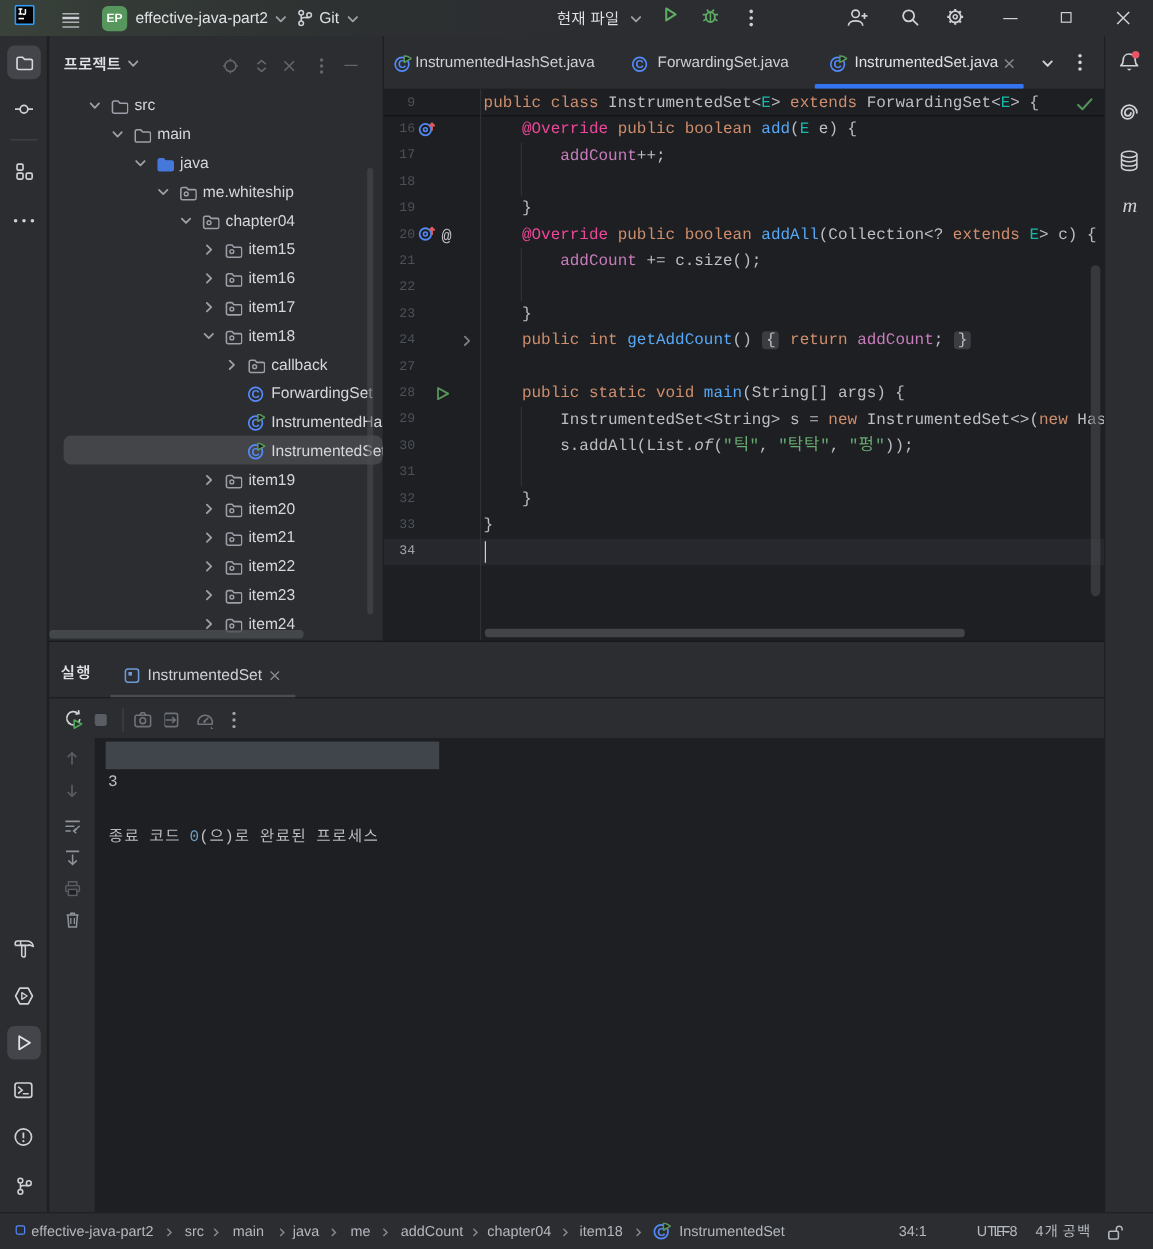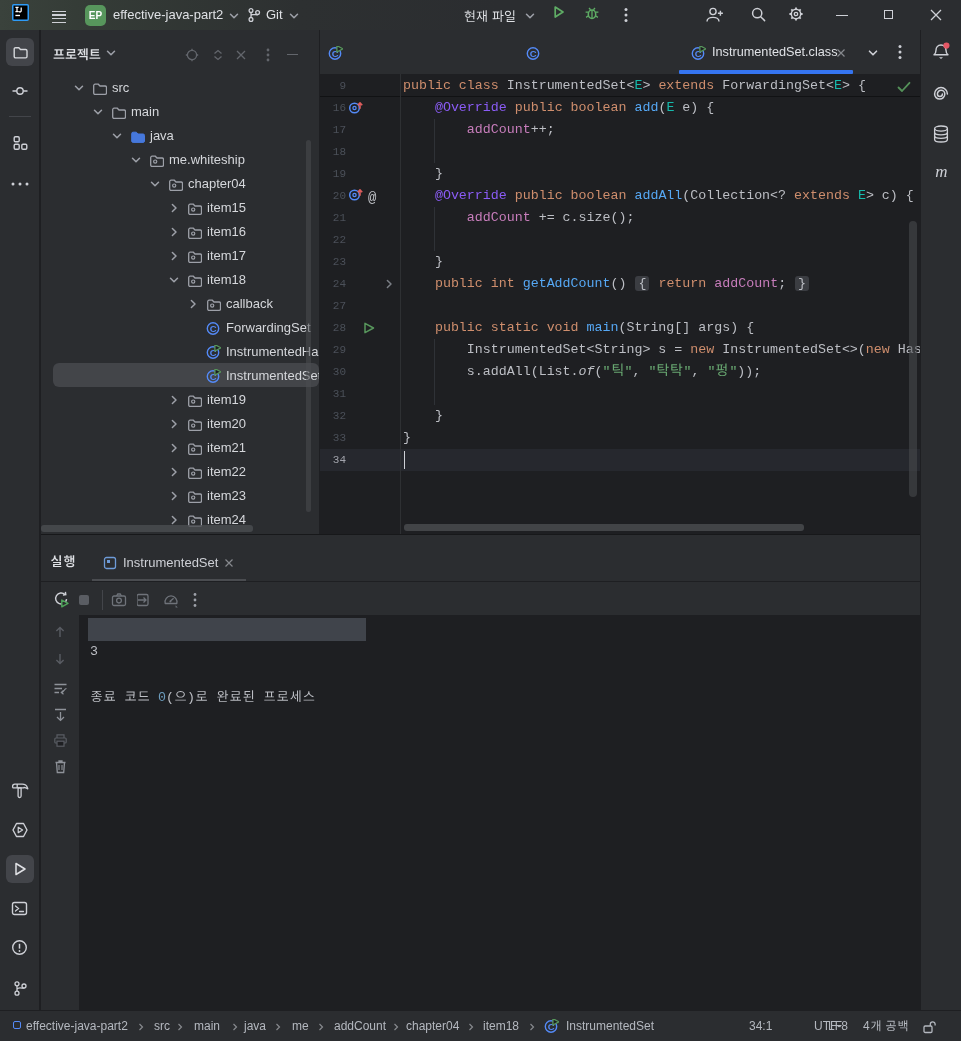--- a/index.html
+++ b/index.html
@@ -1,21 +1,21 @@
 <!DOCTYPE html>
 <html><head><meta charset="utf-8"><style>
 *{margin:0;padding:0;box-sizing:border-box}
 html,body{width:961px;height:1041px;background:#1E1F22;overflow:hidden;
  font-family:"Liberation Sans",sans-serif;-webkit-font-smoothing:antialiased}
 .abs{position:absolute}
 .cl{position:absolute;left:403px;height:22px;line-height:22px;white-space:pre;
  font-family:"Liberation Mono",monospace;font-size:13.3px;color:#BCBEC4}
 .ln{position:absolute;width:30px;text-align:right;height:22px;line-height:22px;
  font-family:"Liberation Mono",monospace;font-size:11px;color:#4B5059}
-.kw{color:#CF8E6D}.an{color:#8b5cf6}.mt{color:#56A8F5}.fd{color:#C77DBB}
+.kw{color:#CF8E6D}.an{color:#ec4899}.mt{color:#56A8F5}.fd{color:#C77DBB}
 .st{color:#6AAB73}.tp{color:#16BAAC}
 .chip{background:#3B3D42;border-radius:3px;padding:0 3px;margin:0 1px}
 .tabt{position:absolute;height:44px;line-height:44px;font-size:12.7px;color:#CED0D6}
 .trt{position:absolute;height:24px;line-height:24px;font-size:13px;color:#D5D7DB;white-space:nowrap}
 .sbt{position:absolute;height:31px;line-height:31px;font-size:12px;color:#B4B8BF;white-space:nowrap}
 </style></head>
 <body>
 <div class="abs" style="left:0;top:0;width:961px;height:30px;background:linear-gradient(90deg,#3A423C 0px,#343B36 90px,#2D3031 300px,#2B2D30 500px,#2B2D30 100%)">
     <svg width="17" height="17" style="position:absolute;left:11.5px;top:3.5px" viewBox="0 0 17 17">
       <rect x="0.75" y="0.75" width="15.5" height="15.5" fill="#000" stroke="#2E9BF7" stroke-width="1.5" rx="1"></rect>
@@ -304,30 +304,32 @@
     <div class="abs" style="left:0px;top:495px;width:212px;height:7px;background:#4B4D51;border-radius:3px;opacity:.8"></div>
   </div>
 <div class="abs" style="left:319px;top:30px;width:1px;height:504px;background:#1E1F22"></div>
 <div class="abs" style="left:320px;top:30px;width:600px;height:504px;background:#1E1F22;overflow:hidden">
     <div class="abs" style="left:0;top:0;width:600px;height:44px;background:#2B2D30"></div>
     <svg width="15" height="15" style="position:absolute;left:8px;top:15.5px" viewBox="0 0 15 15">
       <circle cx="7" cy="7.5" r="5.7" fill="none" stroke="#548AF7" stroke-width="1.4"></circle>
       <text x="7.1" y="11" font-family="Liberation Sans" font-size="9.5px" font-weight="bold" fill="#548AF7" text-anchor="middle">C</text>
       <path d="M8.9,-0.4 L14.8,2.8 L8.9,6 z" fill="#1E1F22" stroke="#57965C" stroke-width="1.3" stroke-linejoin="round"></path>
     </svg>
+    <div class="tabt" style="left:26px;top:0">InstrumentedHashSet.java</div>
     <svg width="15" height="15" style="position:absolute;left:206px;top:15.5px" viewBox="0 0 15 15">
       <circle cx="7" cy="7.5" r="5.7" fill="none" stroke="#548AF7" stroke-width="1.4"></circle>
       <text x="7.1" y="11" font-family="Liberation Sans" font-size="9.5px" font-weight="bold" fill="#548AF7" text-anchor="middle">C</text>
     </svg>
+    <div class="tabt" style="left:228px;top:0">ForwardingSet.java</div>
     <svg width="15" height="15" style="position:absolute;left:371px;top:15.5px" viewBox="0 0 15 15">
       <circle cx="7" cy="7.5" r="5.7" fill="none" stroke="#548AF7" stroke-width="1.4"></circle>
       <text x="7.1" y="11" font-family="Liberation Sans" font-size="9.5px" font-weight="bold" fill="#548AF7" text-anchor="middle">C</text>
       <path d="M8.9,-0.4 L14.8,2.8 L8.9,6 z" fill="#1E1F22" stroke="#57965C" stroke-width="1.3" stroke-linejoin="round"></path>
     </svg>
-    <div class="tabt" style="left:392px;top:0;color:#DFE1E5">InstrumentedSet.class</div>
+    <div class="tabt" style="left:392px;top:0;color:#DFE1E5">InstrumentedSet.java</div>
     <svg width="10" height="10" style="position:absolute;left:516px;top:18px" viewBox="0 0 10 10">
       <path d="M1.5,1.5 L8.5,8.5 M8.5,1.5 L1.5,8.5" stroke="#87898E" stroke-width="1.2"></path>
     </svg>
     <div class="abs" style="left:359px;top:40px;width:174px;height:4px;background:#3574F0;border-radius:1px"></div>
     <svg width="12" height="12" style="position:absolute;left:547px;top:17px" viewBox="0 0 12 12">
       <path d="M2.5,4.2 L6,7.8 L9.5,4.2" fill="none" stroke="#CED0D6" stroke-width="1.6" stroke-linecap="round" stroke-linejoin="round" transform="scale(1.0)"></path>
     </svg>
     <svg width="4" height="16" style="position:absolute;left:578px;top:14px" viewBox="0 0 4 16">
       <circle cx="2" cy="2.5" r="1.5" fill="#CED0D6"></circle>
       <circle cx="2" cy="8" r="1.5" fill="#CED0D6"></circle>

